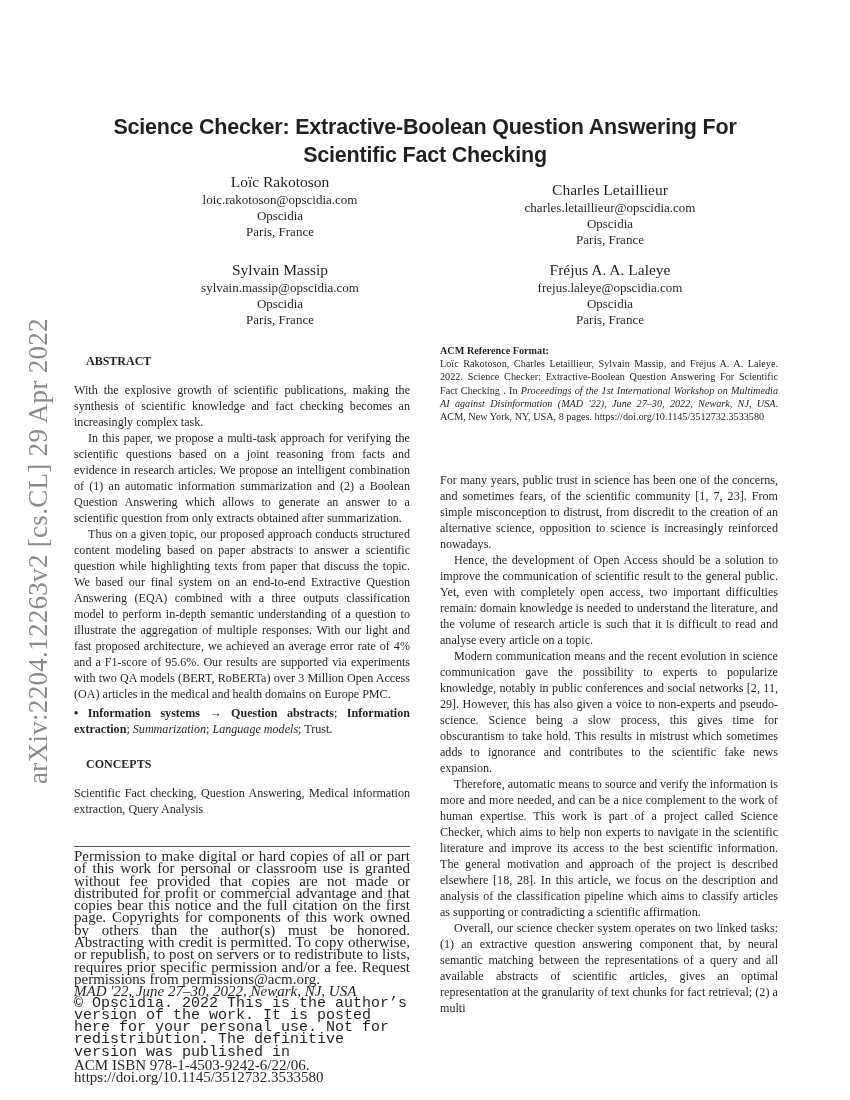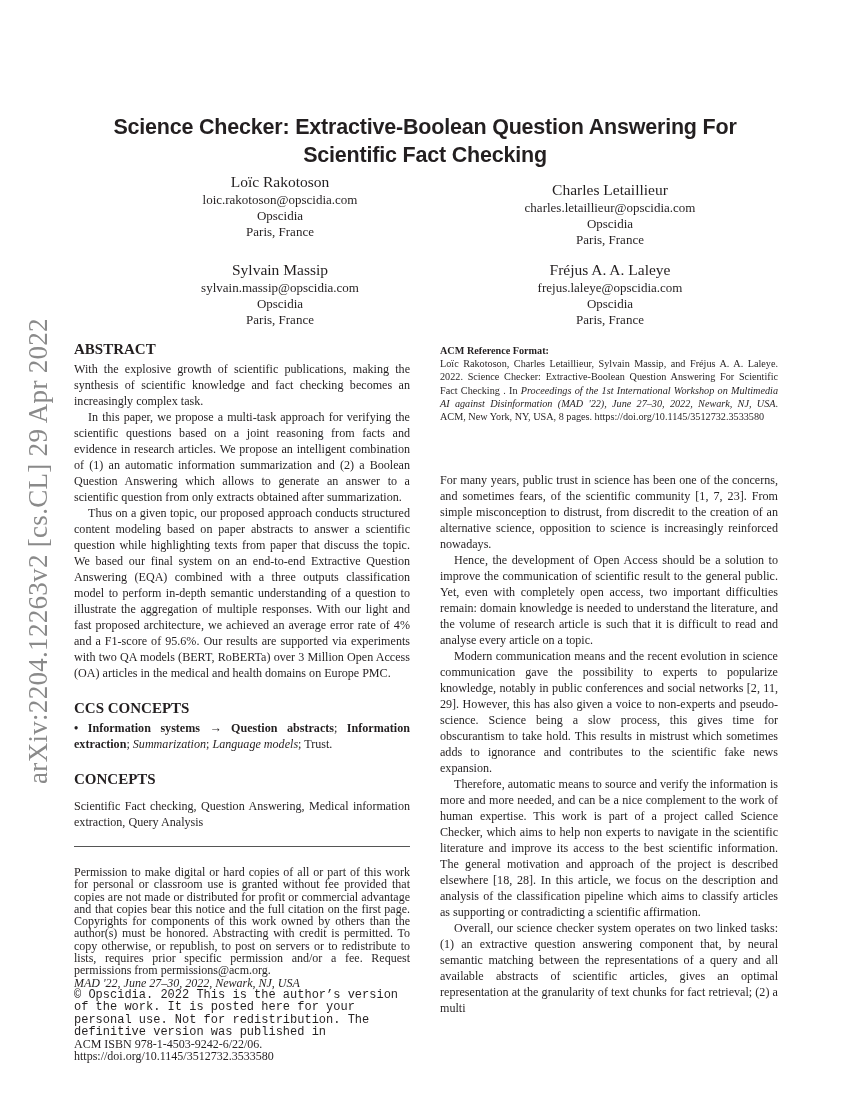--- a/index.html
+++ b/index.html
@@ -10,23 +10,23 @@
            font-size:21.5px; line-height:28px; letter-spacing:-0.2px; }
   .author { position:absolute; width:300px; text-align:center; font-size:13px; line-height:16px; }
   .author .aname { font-size:15.5px; line-height:20px; }
   .arxiv { position:absolute; left:18px; top:296px; width:40px; height:510px; }
   .arxiv span { position:absolute; left:50%; top:50%; white-space:nowrap;
                 transform:translate(-50%,-50%) rotate(-90deg);
                 font-family:"Liberation Serif", serif; font-size:27px; color:#8a8a8a; letter-spacing:0.3px; }
   .col { position:absolute; font-size:12.1px; line-height:16px; text-align:justify; }
   .col p { margin:0; text-indent:14px; }
   .col p.noind { text-indent:0; }
-  .h1 { font-family:"Liberation Serif", serif; font-weight:bold; font-size:15px; line-height:18px; margin:0; }
+  .h1 { font-family:"Liberation Serif", serif; font-weight:bold; font-size:12px; line-height:18px; margin:12px; }
   .h1 .num { display:inline-block; width:22px; }
-  .small { font-size:12px; line-height:12.3px;margin-top:16px; }
+  .small { font-size:15px; line-height:12.3px; }
   .refhead { font-weight:bold; font-size:10.2px; line-height:13px; }
   .rule { position:absolute; left:74px; top:846px; width:336px; height:0; border-top:1px solid #555; }
   i { font-style:italic; }
   b { font-weight:bold; }
 </style>
 </head>
 <body>
 
 <div class="title">
   <div>Science Checker: Extractive-Boolean Question Answering For</div>
@@ -61,21 +61,20 @@
 <div class="arxiv">
   <span>arXiv:2204.12263v2  [cs.CL]  29 Apr 2022</span>
 </div>
 
 <div class="col" style="left:74px; top:340px; width:336px;">
   <div class="h1">ABSTRACT</div>
   <p class="noind" style="margin-top:3px;">With the explosive growth of scientific publications, making the synthesis of scientific knowledge and fact checking becomes an increasingly complex task.</p>
   <p>In this paper, we propose a multi-task approach for verifying the scientific questions based on a joint reasoning from facts and evidence in research articles. We propose an intelligent combination of (1) an automatic information summarization and (2) a Boolean Question Answering which allows to generate an answer to a scientific question from only extracts obtained after summarization.</p>
   <p>Thus on a given topic, our proposed approach conducts structured content modeling based on paper abstracts to answer a scientific question while highlighting texts from paper that discuss the topic. We based our final system on an end-to-end Extractive Question Answering (EQA) combined with a three outputs classification model to perform in-depth semantic understanding of a question to illustrate the aggregation of multiple responses. With our light and fast proposed architecture, we achieved an average error rate of 4% and a F1-score of 95.6%. Our results are supported via experiments with two QA models (BERT, RoBERTa) over 3 Million Open Access (OA) articles in the medical and health domains on Europe PMC.</p>
 
-  <div class="h1" style="margin-top:18px;">CCS CONCEPTS</div>
   <p class="noind" style="margin-top:3px;"><b>•</b> <b>Information systems → Question abstracts</b><span>; </span><b>Information extraction</b><span>; </span><i>Summarization</i><span>; </span><i>Language models</i><span>; Trust.</span></p>
 
   <div class="h1" style="margin-top:18px;">CONCEPTS</div>
   <p class="noind" style="margin-top:10px;">Scientific Fact checking, Question Answering, Medical information extraction, Query Analysis</p>
 </div>
 
 <div class="rule"></div>
 
 <div class="col small" style="left:74px; top:850px; width:336px;">
   <p class="noind">Permission to make digital or hard copies of all or part of this work for personal or classroom use is granted without fee provided that copies are not made or distributed for profit or commercial advantage and that copies bear this notice and the full citation on the first page. Copyrights for components of this work owned by others than the author(s) must be honored. Abstracting with credit is permitted. To copy otherwise, or republish, to post on servers or to redistribute to lists, requires prior specific permission and/or a fee. Request permissions from permissions@acm.org.</p>

